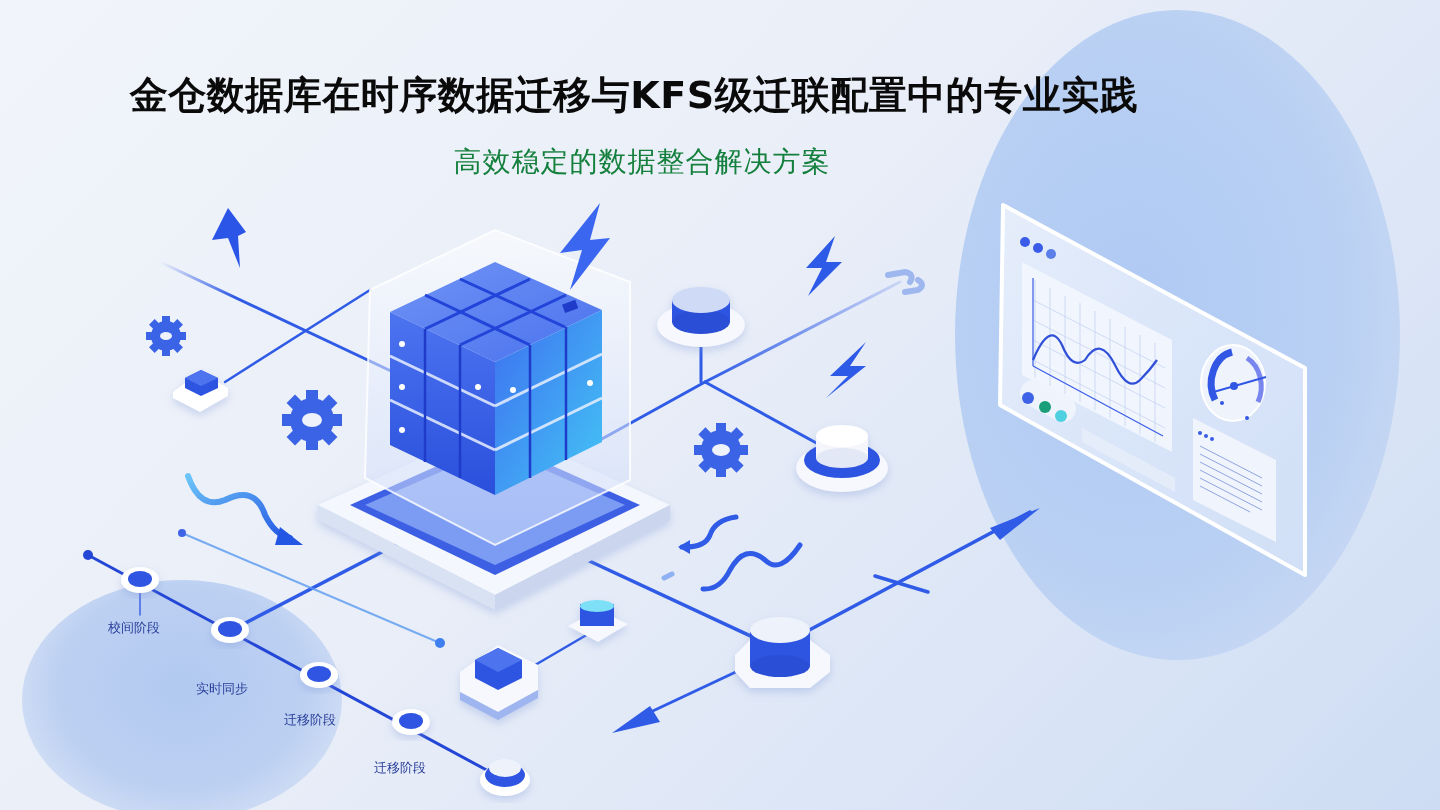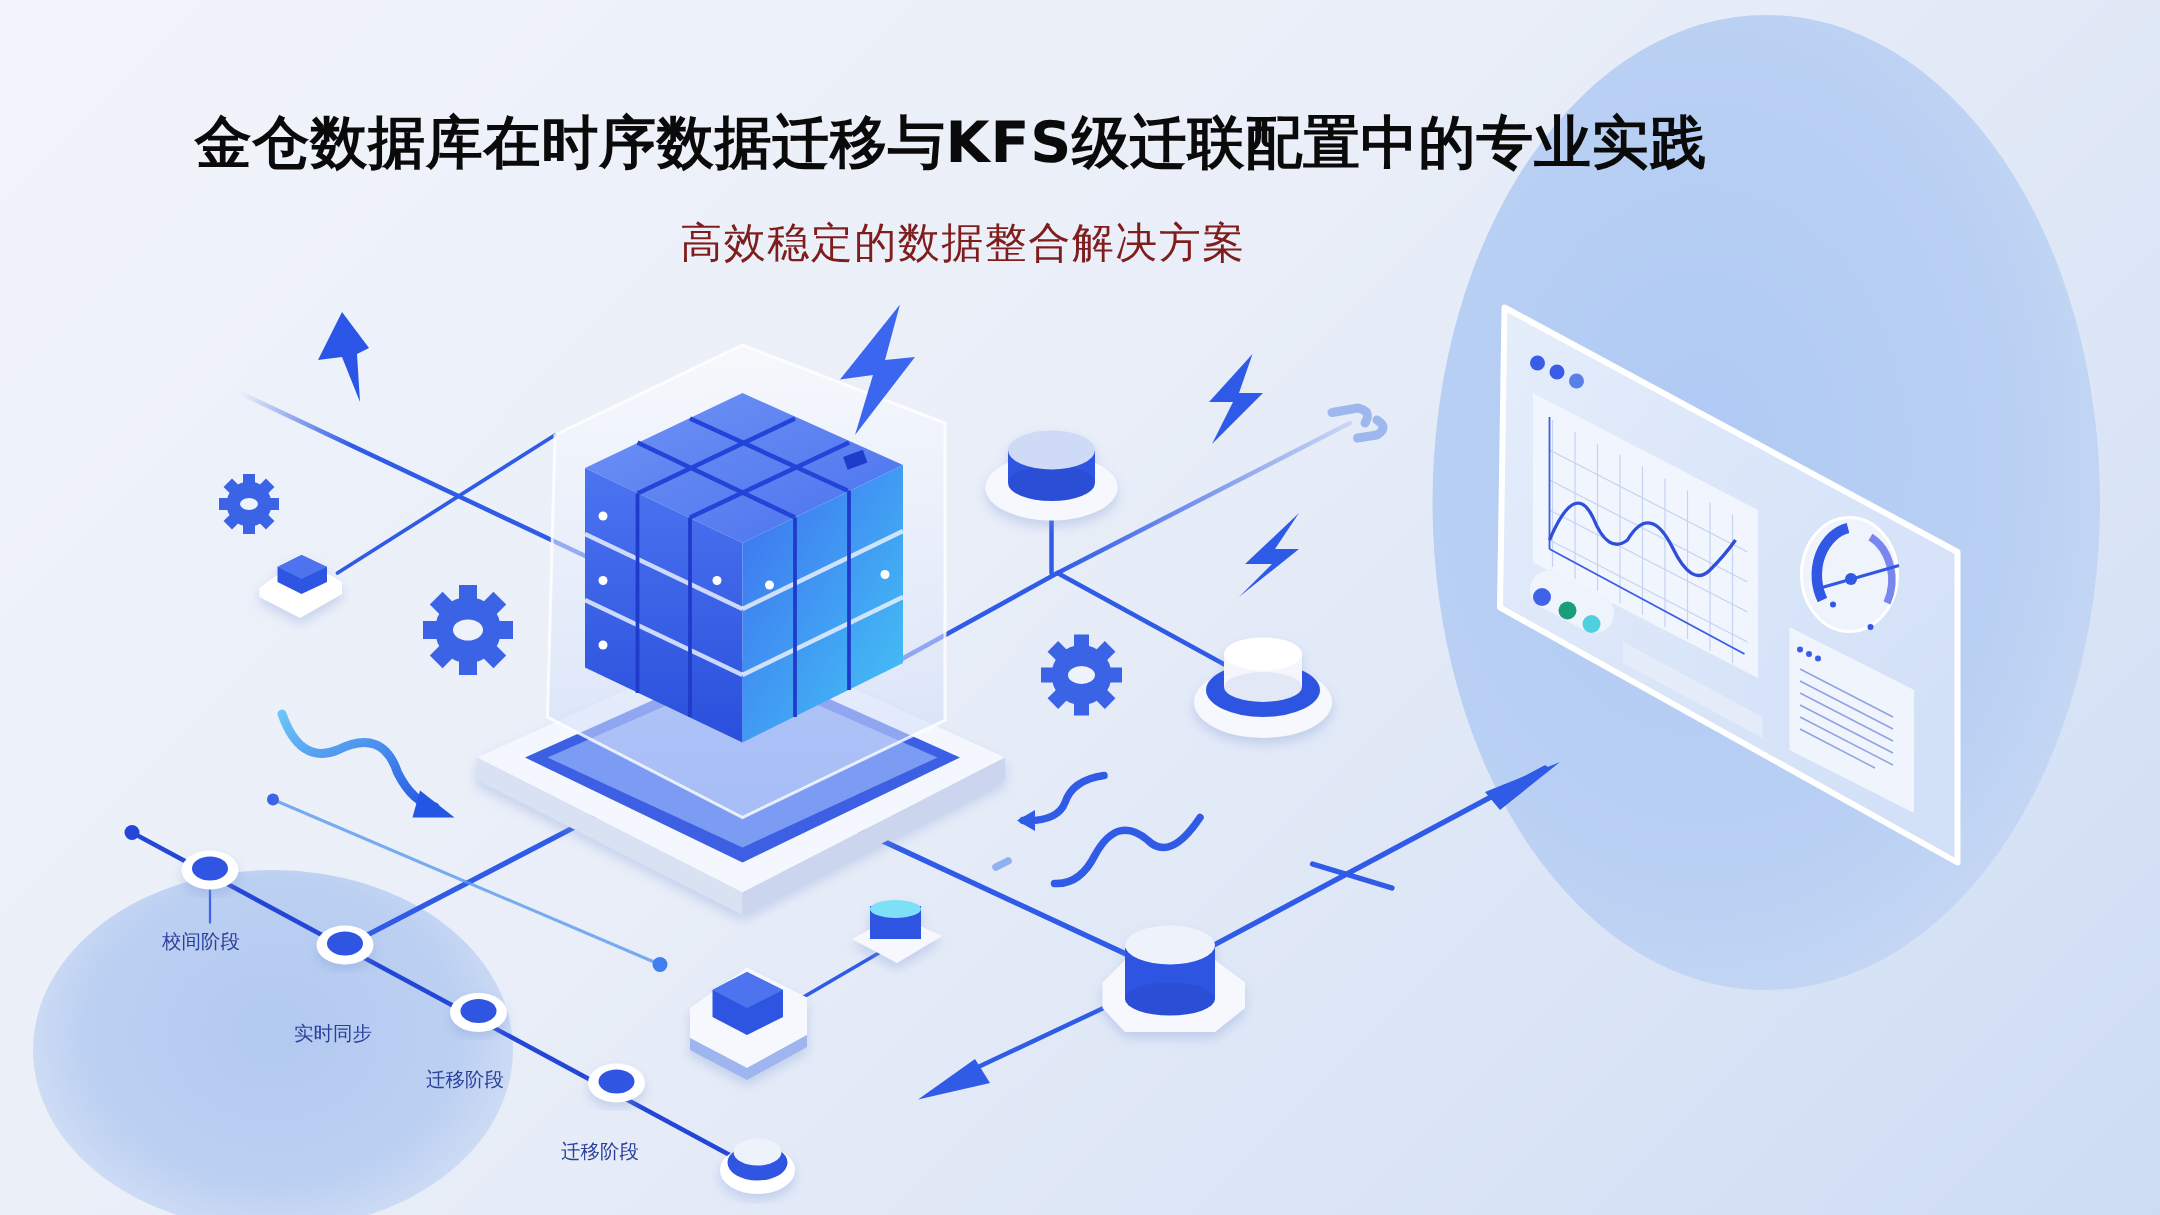--- a/index.html
+++ b/index.html
@@ -20,21 +20,21 @@
     background: radial-gradient(ellipse at 50% 45%, #b2c9f0 0%, #bcd0f2 55%, rgba(215,226,246,0) 100%);
   }
   .title {
     position: absolute; left: 0; top: 70px; width: 1268px; text-align: center;
     font-family: "DejaVu Sans", sans-serif; font-weight: bold;
     font-size: 38px; letter-spacing: 0.5px; color: #0a0a0a; margin: 0;
   }
   .subtitle {
     position: absolute; left: 0; top: 143px; width: 1284px; text-align: center;
     font-family: "DejaVu Sans", sans-serif; font-weight: normal;
-    font-size: 28px; color: #7f1d1d; margin: 0; letter-spacing: 1px;
+    font-size: 28px; color: #15803d; margin: 0; letter-spacing: 1px;
   }
   svg.illus { position: absolute; left: 0; top: 0; }
   .stage-label {
     position: absolute; font-family: "DejaVu Sans", sans-serif; font-size: 13px;
     color: #2a3f9a; white-space: nowrap;
   }
 </style>
 </head>
 <body>
 

